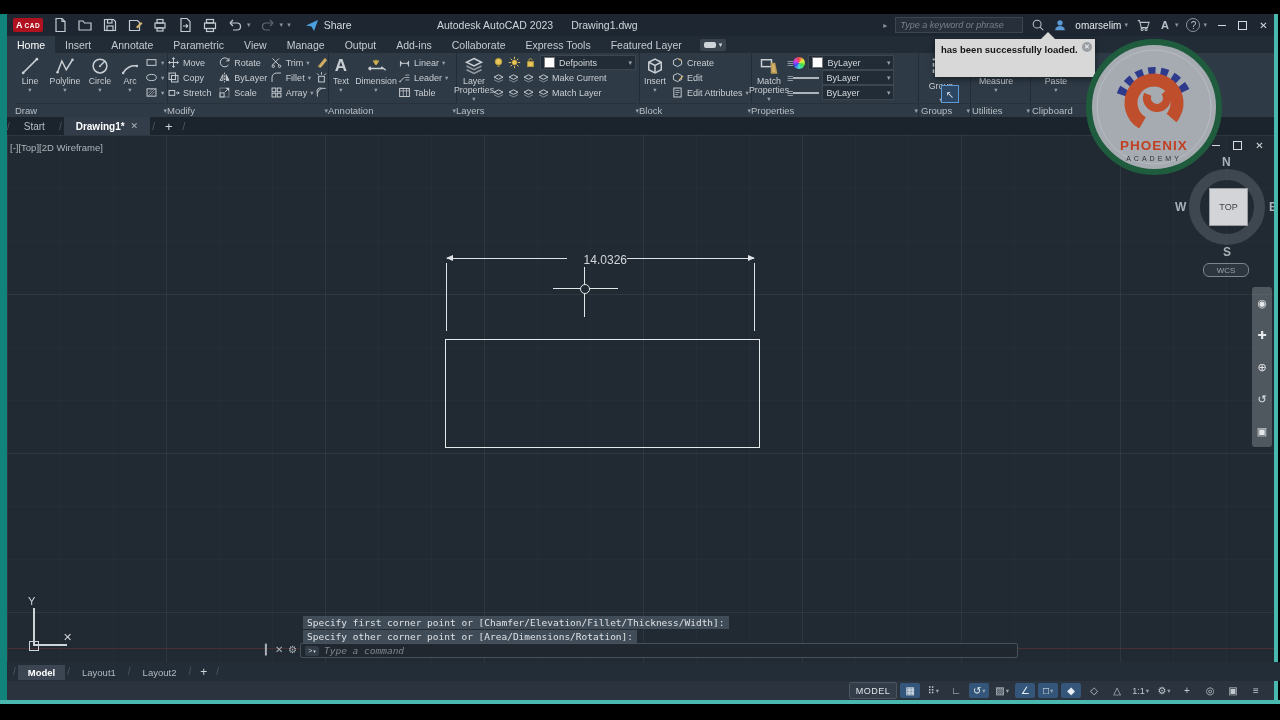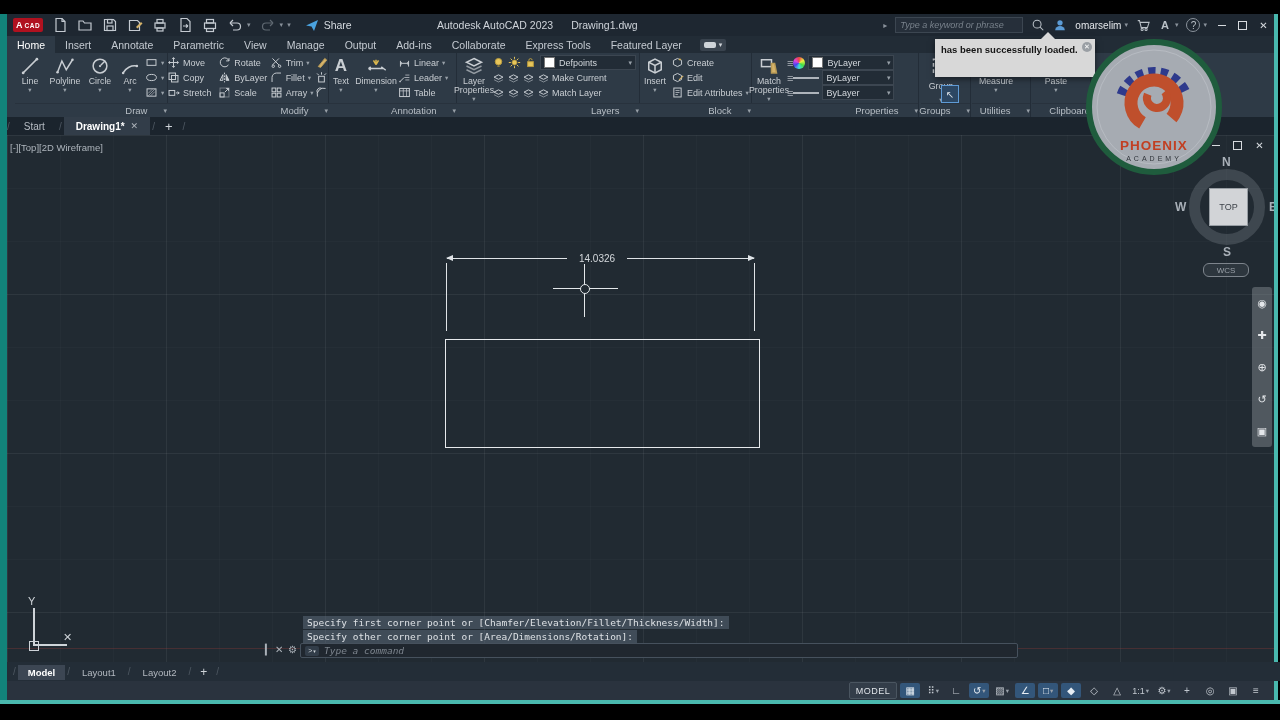--- a/index.html
+++ b/index.html
@@ -36,21 +36,21 @@
   #tabrow{left:7px;top:36px;width:1267px;height:17px;background:#222c36;}
   .rtab{height:100%;padding:0 10px;font-size:10.5px;color:#c4cad1;display:flex;align-items:center;}
   .rtab.active{background:#2e3a46;color:#fff;}
   #ws-btn{margin-left:8px;gap:3px;background:#39434e;border-radius:2px;height:12px;padding:0 4px;}
   #ws-btn .pill{width:12px;height:6px;background:#cfd4d9;border-radius:2px;}
   #ws-btn .c{font-size:7px;color:#cfd4d9;}
   
   #ribbon{left:7px;top:53px;width:1267px;height:64px;background:#2e3a46;}
   .panel{position:absolute;top:0;height:64px;border-right:1px solid #232d38;}
   .plabel{position:absolute;left:0;right:0;bottom:0;height:13px;background:#2e3a46;
-          display:flex;align-items:center;justify-content:flex-end;gap:16px;
+          display:flex;align-items:center;justify-content:space-between;gap:4px;
           font-size:9.5px;color:#b8bfc6;border-top:1px solid #28323d;}
   .plabel .c{font-size:7px;color:#98a0a8;}
   .pbody{position:absolute;left:0;right:0;top:0;height:50px;display:flex;}
   .rbig{display:flex;flex-direction:column;align-items:center;justify-content:flex-start;
         padding-top:3px;gap:1px;color:#c9ced3;font-size:8.8px;line-height:1.05;text-align:center;}
   .rbig svg{width:20px;height:20px;}
   .rbig .cap{white-space:pre-line;}
   .rbig .c{font-size:6.5px;color:#99a1a9;}
   .rsm{display:flex;align-items:center;gap:3px;font-size:9px;color:#c9ced3;height:15px;}
   .rsm svg{width:13px;height:13px;}
@@ -82,21 +82,21 @@
   #ft-plus{color:#cfd4d9;font-size:13px;padding:0 8px;}
   
   #canvas{left:7px;top:135px;width:1267px;height:527px;background:#212a32;overflow:hidden;
     background-image:
       repeating-linear-gradient(to right, rgba(255,255,255,0.045) 0 1px, transparent 1px 159px),
       repeating-linear-gradient(to bottom, rgba(255,255,255,0.045) 0 1px, transparent 1px 159px),
       repeating-linear-gradient(to right, rgba(255,255,255,0.018) 0 1px, transparent 1px 53px),
       repeating-linear-gradient(to bottom, rgba(255,255,255,0.018) 0 1px, transparent 1px 53px);}
   #vp-label{left:3px;top:7px;font-size:9.5px;color:#aeb5bc;}
   #doc-controls{right:8px;top:4px;gap:9px;color:#c5cad0;}
-  #dim-text{left:560px;top:118px;width:60px;text-align:center;font-size:10px;color:#d4d8dc;
+  #dim-text{left:560px;top:118px;width:60px;text-align:right;font-size:12px;color:#d4d8dc;
             background:#212a32;z-index:2;}
   .extline{width:1px;background:#dfe3e7;}
   .dimline{height:1px;background:#dfe3e7;}
   .arrow{width:0;height:0;position:absolute;}
   #rect2{left:438px;top:204px;width:313px;height:107px;border:1px solid #e6e9ec;}
   .chline{background:#e3e7ea;}
   #ch-circle{left:573px;top:149px;width:8px;height:8px;border:1px solid #e3e7ea;border-radius:50%;background:#212a32;}
   #redline{left:0;top:513px;width:1267px;height:1px;background:rgba(160,60,55,.3);}
   
   #vcube{left:1160px;top:20px;width:120px;height:115px;color:#b4bac1;}

